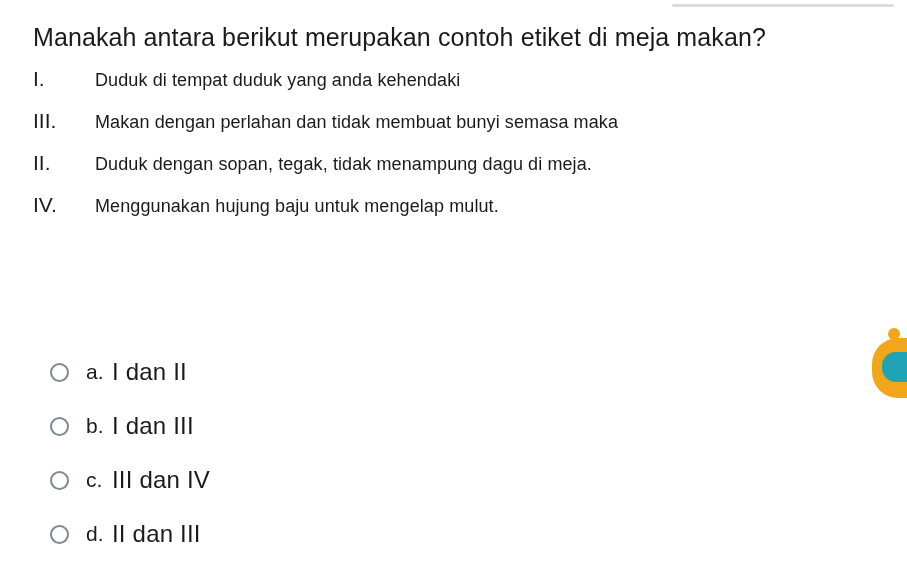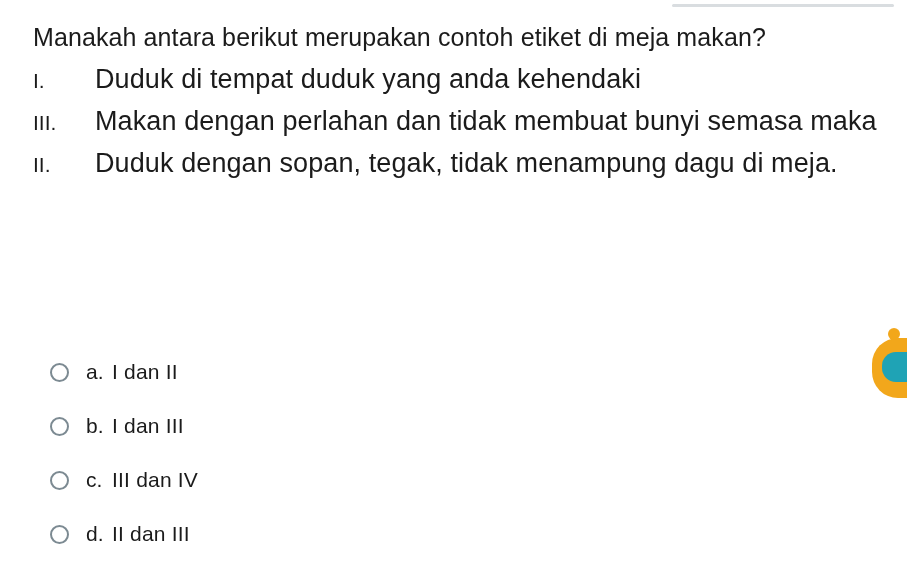--- a/index.html
+++ b/index.html
@@ -62,21 +62,21 @@
     white-space: nowrap;
   }
   .statement-num {
     width: 62px;
     flex: 0 0 62px;
     font-size: 21px;
     line-height: 26px;
     color: #1b1b1b;
   }
   .statement-text {
-    font-size: 27px;
+    font-size: 18px;
     line-height: 27px;
     color: #1b1b1b;
     letter-spacing: 0.1px;
   }
 
   .options {
     position: absolute;
     top: 345px;
     left: 0;
     width: 907px;
@@ -97,21 +97,21 @@
     margin-right: 17px;
     background: transparent;
   }
   .option-letter {
     font-size: 21px;
     color: #1b1b1b;
     width: 26px;
     flex: 0 0 26px;
   }
   .option-text {
-    font-size: 21px;
+    font-size: 24px;
     color: #1b1b1b;
     letter-spacing: 0.2px;
   }
 
   
   .side-badge {
     position: absolute;
     top: 322px;
     left: 872px;
     width: 46px;
@@ -166,20 +166,24 @@
     <div class="statement-row">
       <span class="statement-num">III.</span>
       <span class="statement-text">Makan dengan perlahan dan tidak membuat bunyi semasa maka</span>
     </div>
 
     <div class="statement-row">
       <span class="statement-num">II.</span>
       <span class="statement-text">Duduk dengan sopan, tegak, tidak menampung dagu di meja.</span>
     </div>
 
+    <div class="statement-row">
+      <span class="statement-num">IV.</span>
+      <span class="statement-text">Menggunakan hujung baju untuk mengelap mulut.</span>
+    </div>
 
   </div>
 </div>
 
 <div class="options">
 
   <div class="option-row">
     <span class="radio"></span>
     <span class="option-letter">a.</span>
     <span class="option-text">I dan II</span>

